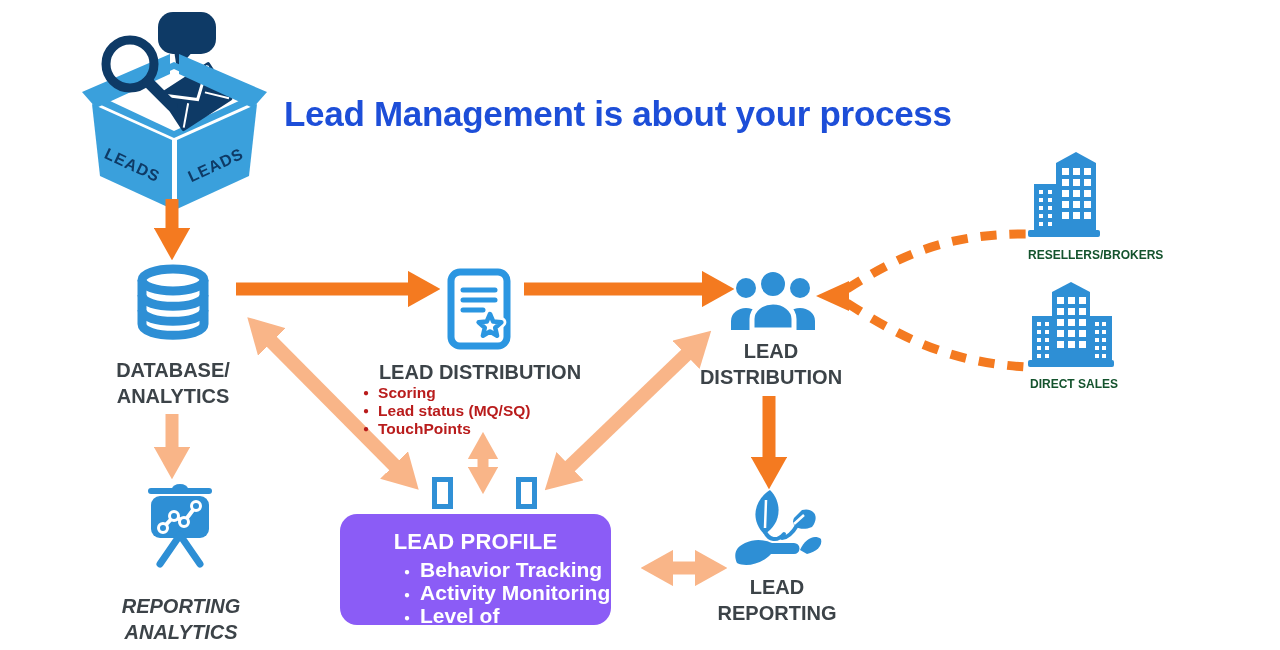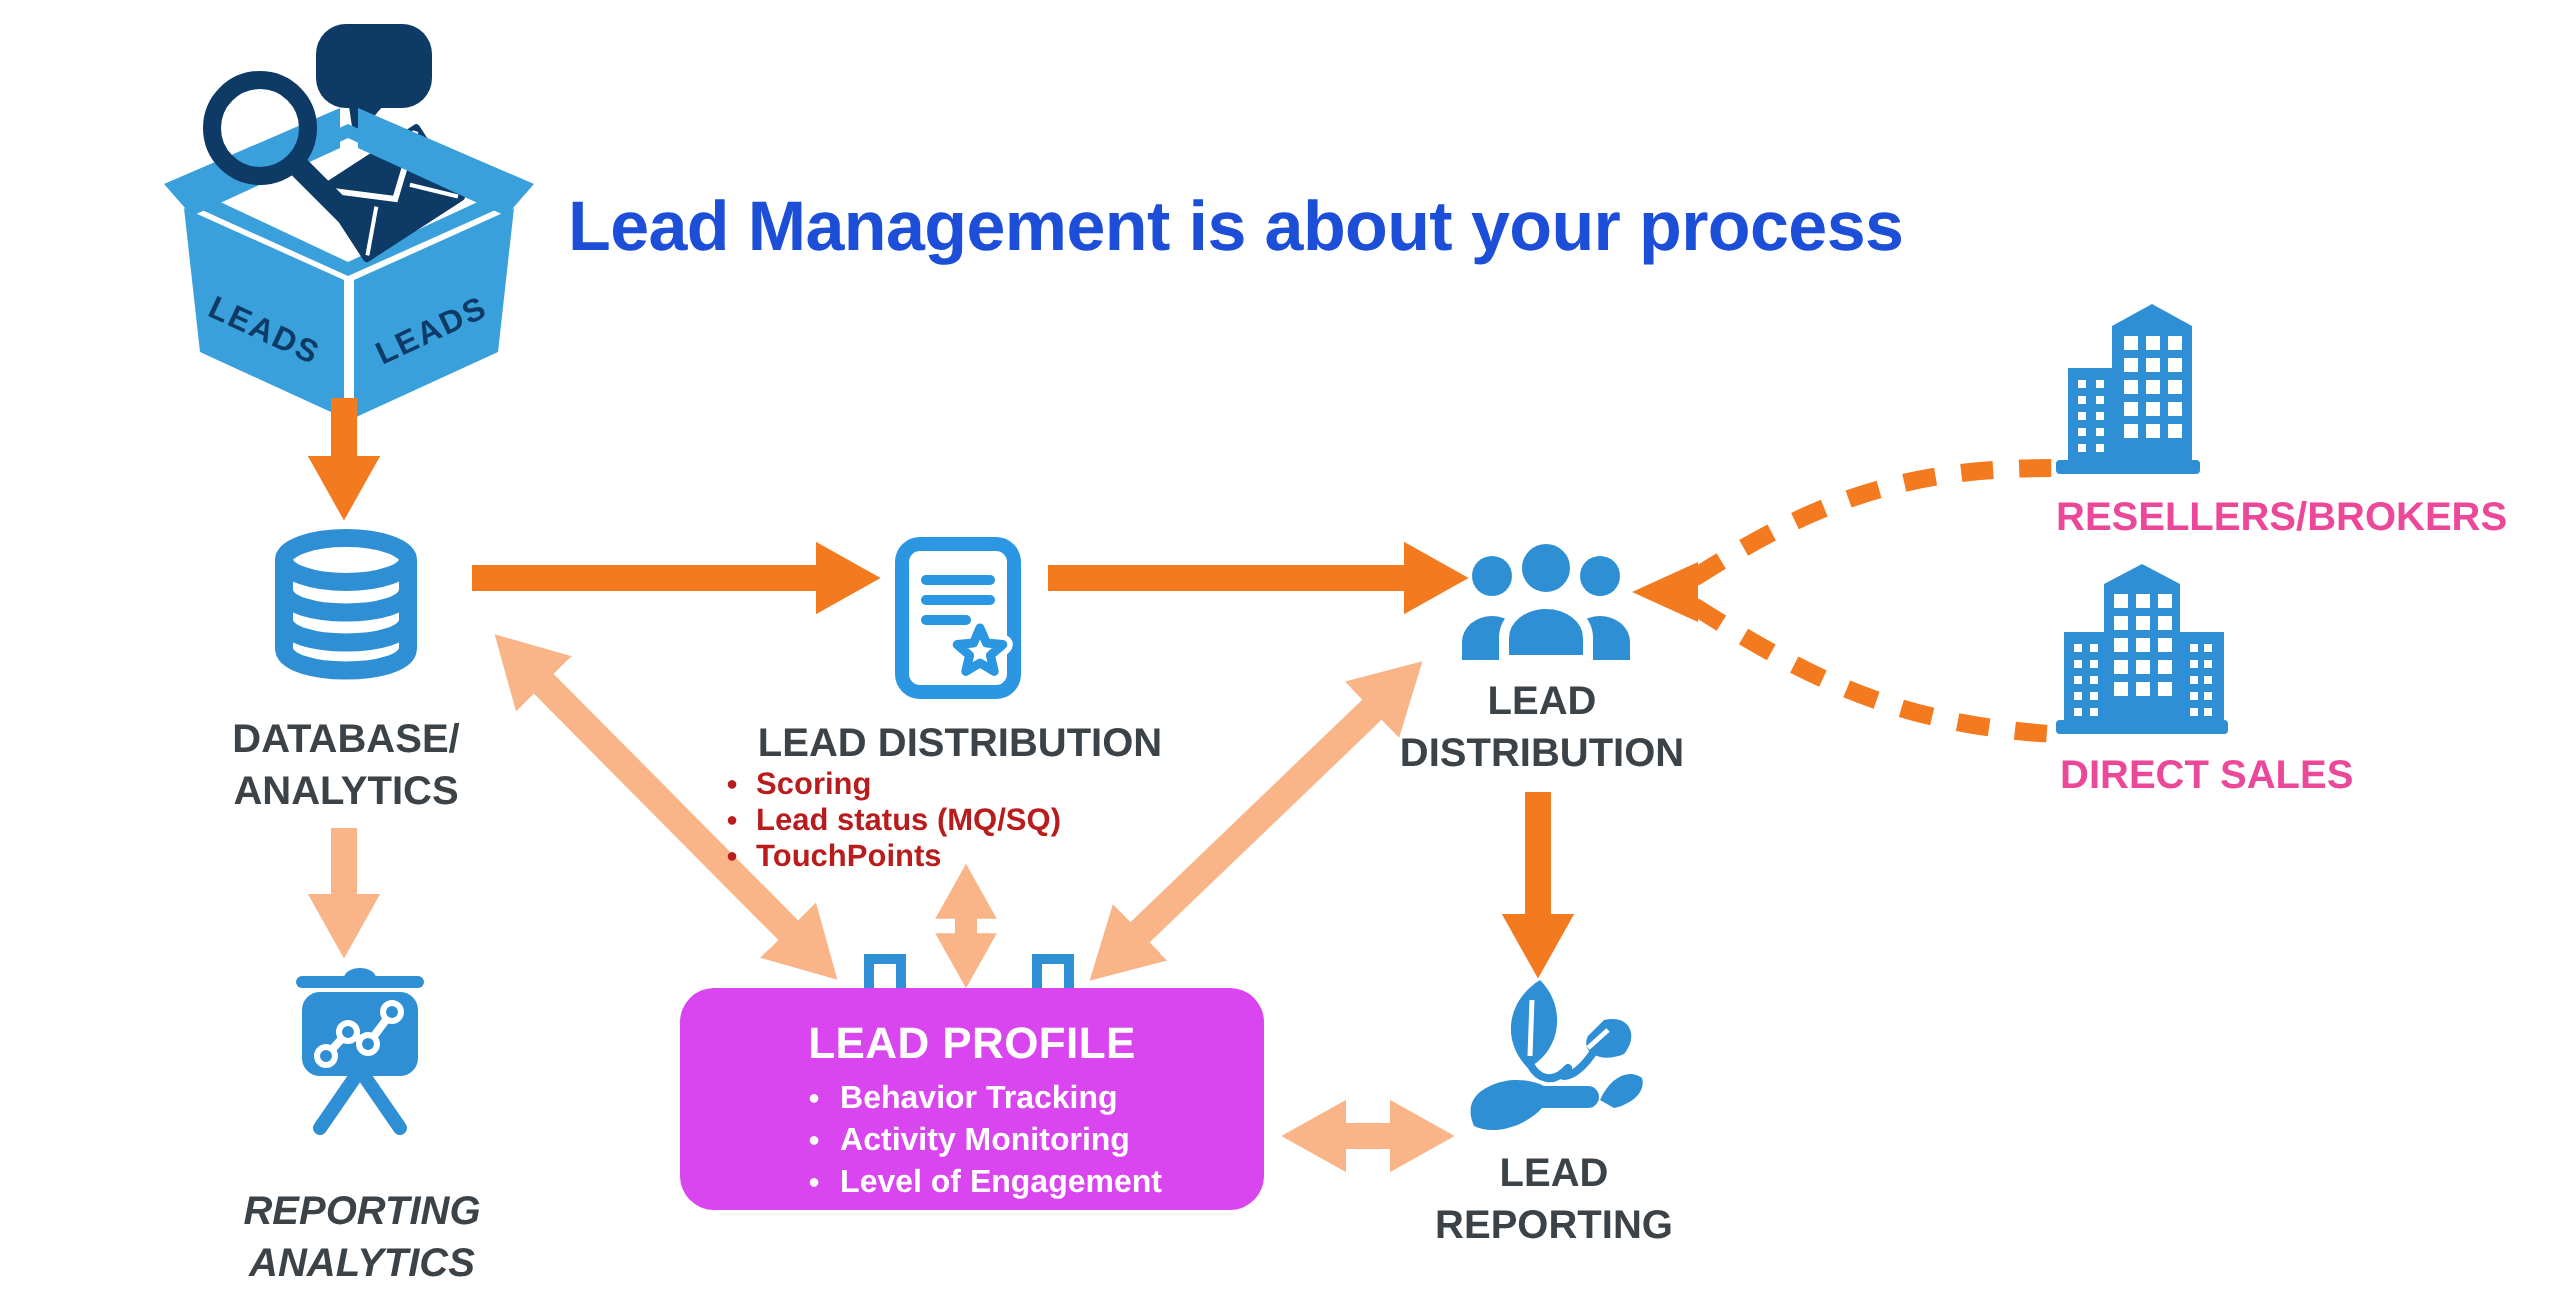--- a/index.html
+++ b/index.html
@@ -4,27 +4,27 @@
 <style>
   html,body{margin:0;padding:0;background:#fff;}
   .canvas{position:relative;width:1280px;height:650px;background:#ffffff;overflow:hidden;
           font-family:"Liberation Sans",sans-serif;}
   .abs{position:absolute;}
   .title{position:absolute;left:284px;top:94px;font-size:35px;font-weight:bold;
          color:#1d4ed8;letter-spacing:-0.3px;}
   .node-label{position:absolute;font-size:20px;font-weight:bold;color:#3C4348;
               text-align:center;line-height:26px;transform:translateX(-50%);white-space:nowrap;}
   .node-label span{display:block;}
-  .bldg-label{position:absolute;font-size:20px;font-weight:bold;color:#ec4899;white-space:nowrap;}
+  .bldg-label{position:absolute;font-size:12px;font-weight:bold;color:#14532d;white-space:nowrap;}
   .bullets{position:absolute;font-size:15.5px;font-weight:bold;color:#b91c1c;line-height:18px;}
   .bullets div::before{content:"●";font-size:10px;vertical-align:2px;margin-right:9px;}
-  .profile-box{position:absolute;left:340px;top:494px;width:292px;height:111px;
-               background:#d946ef;border-radius:17px;color:#fff;}
+  .profile-box{position:absolute;left:340px;top:514px;width:271px;height:111px;
+               background:#8b5cf6;border-radius:17px;color:#fff;}
   .profile-box h2{margin:15px 0 4px 0;text-align:center;font-size:22px;letter-spacing:0.2px;}
-  .profile-bullets{font-size:16px;font-weight:bold;line-height:21px;margin-left:64px;}
+  .profile-bullets{font-size:21px;font-weight:bold;line-height:21px;margin-left:64px;}
   .profile-bullets div::before{content:"●";font-size:10px;vertical-align:2px;margin-right:10px;}
   .tab{position:absolute;width:11px;height:22px;background:#fff;border:5px solid #3090D6;top:477px;}
   svg{display:block;}
 </style>
 </head>
 <body>
 
 <div class="canvas">
 
   <div class="title">Lead Management is about your process</div>

